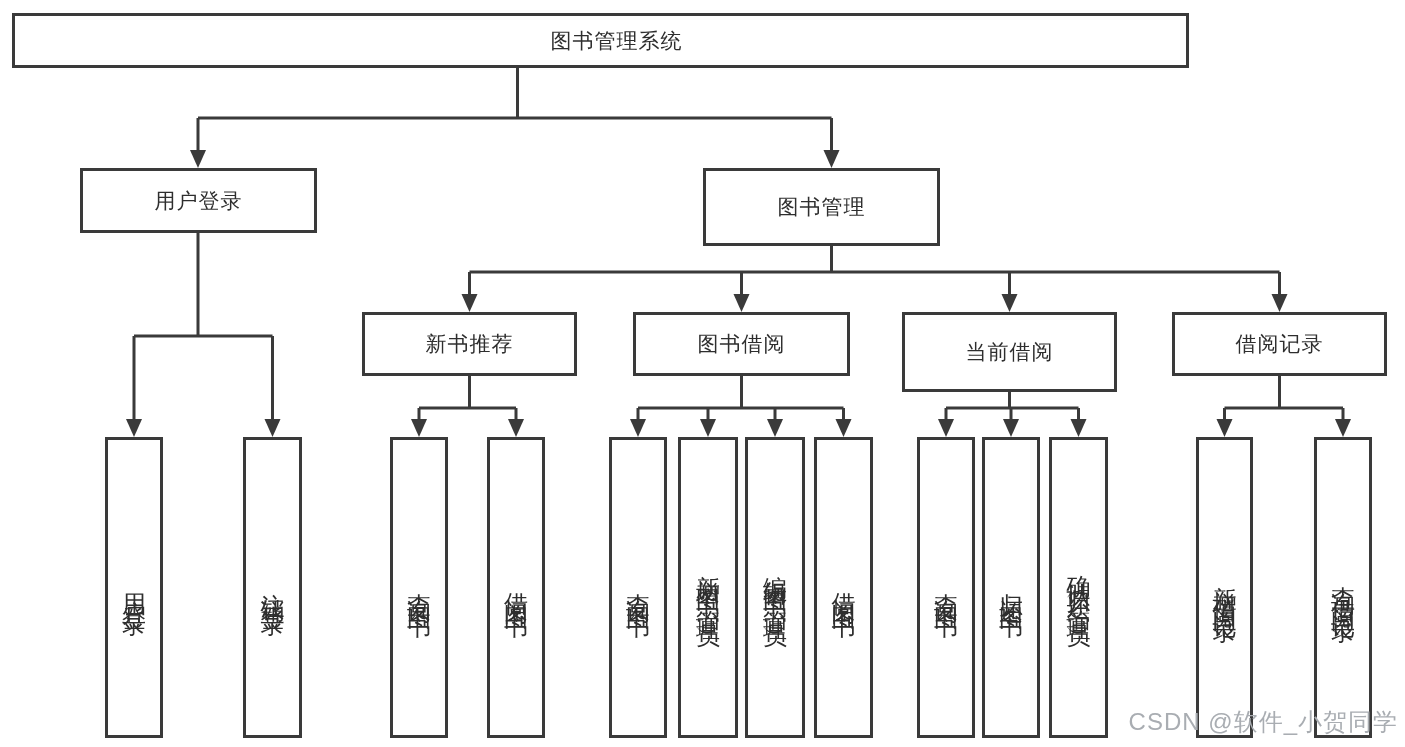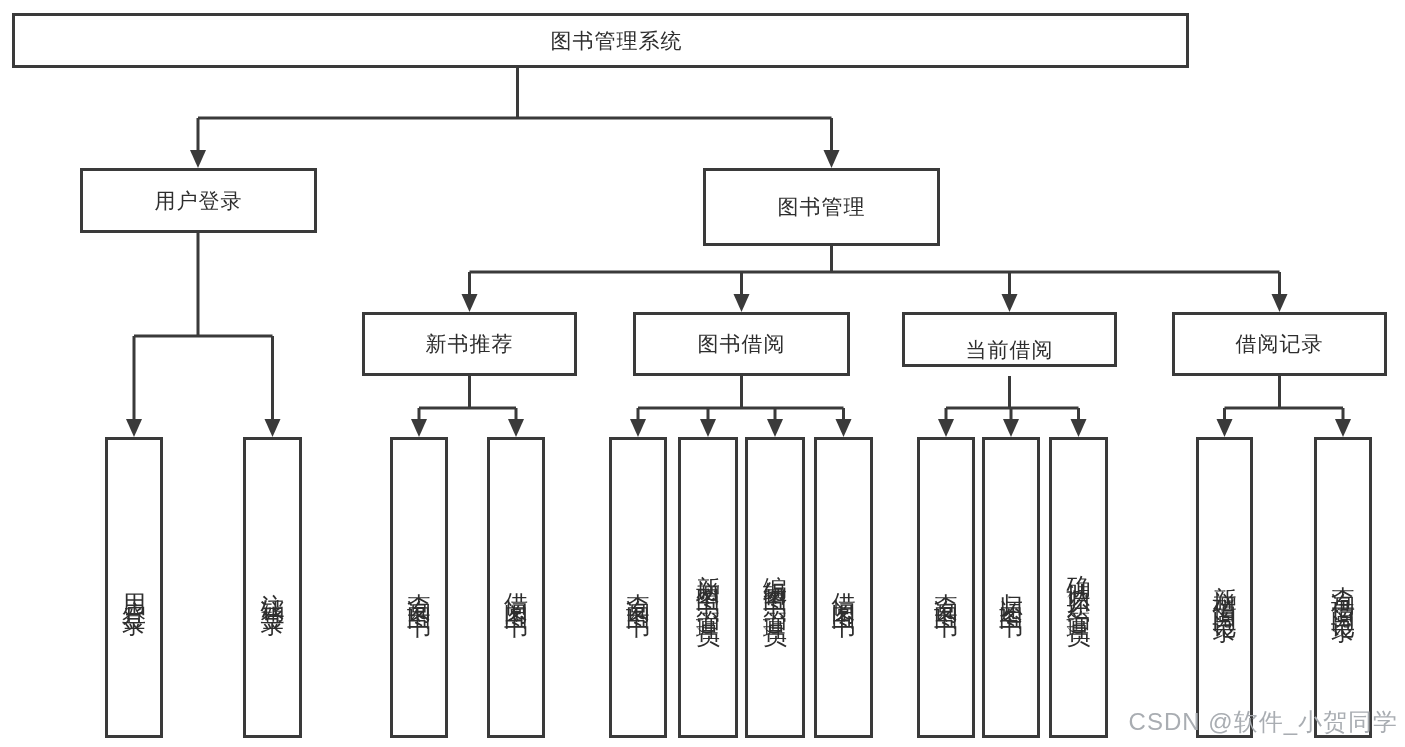--- a/index.html
+++ b/index.html
@@ -38,21 +38,21 @@
     letter-spacing: 7px;
     line-height: 1;
     white-space: nowrap;
   }
   
   #n-root          { left: 12px;   top: 13px;  width: 1177px; height: 55px; padding-left: 32px; }
   #n-user-login    { left: 80px;   top: 168px; width: 237px;  height: 65px; }
   #n-book-mgmt     { left: 691px;  top: 168px; width: 237px;  height: 78px; margin-left: 12px; }
   #n-new-books     { left: 362px;  top: 312px; width: 215px;  height: 64px; }
   #n-book-borrow   { left: 633px;  top: 312px; width: 217px;  height: 64px; text-align: center; }
-  #n-current-borrow{ left: 902px;  top: 312px; width: 215px;  height: 55px; align-items: flex-end; }
+  #n-current-borrow{ left: 902px;  top: 312px; width: 215px;  height: 80px; }
   #n-borrow-records{ left: 1172px; top: 312px; width: 215px;  height: 64px; }
   
   .leaf { top: 437px; height: 301px; width: 58px; }
   #l-login-user   { left: 105px; }
   #l-logout       { left: 243px; width: 59px; }
   #l-nb-query     { left: 390px; }
   #l-nb-borrow    { left: 487px; }
   #l-bb-query     { left: 609px; }
   #l-bb-add       { left: 678px; width: 60px; }
   #l-bb-edit      { left: 745px; width: 60px; }

